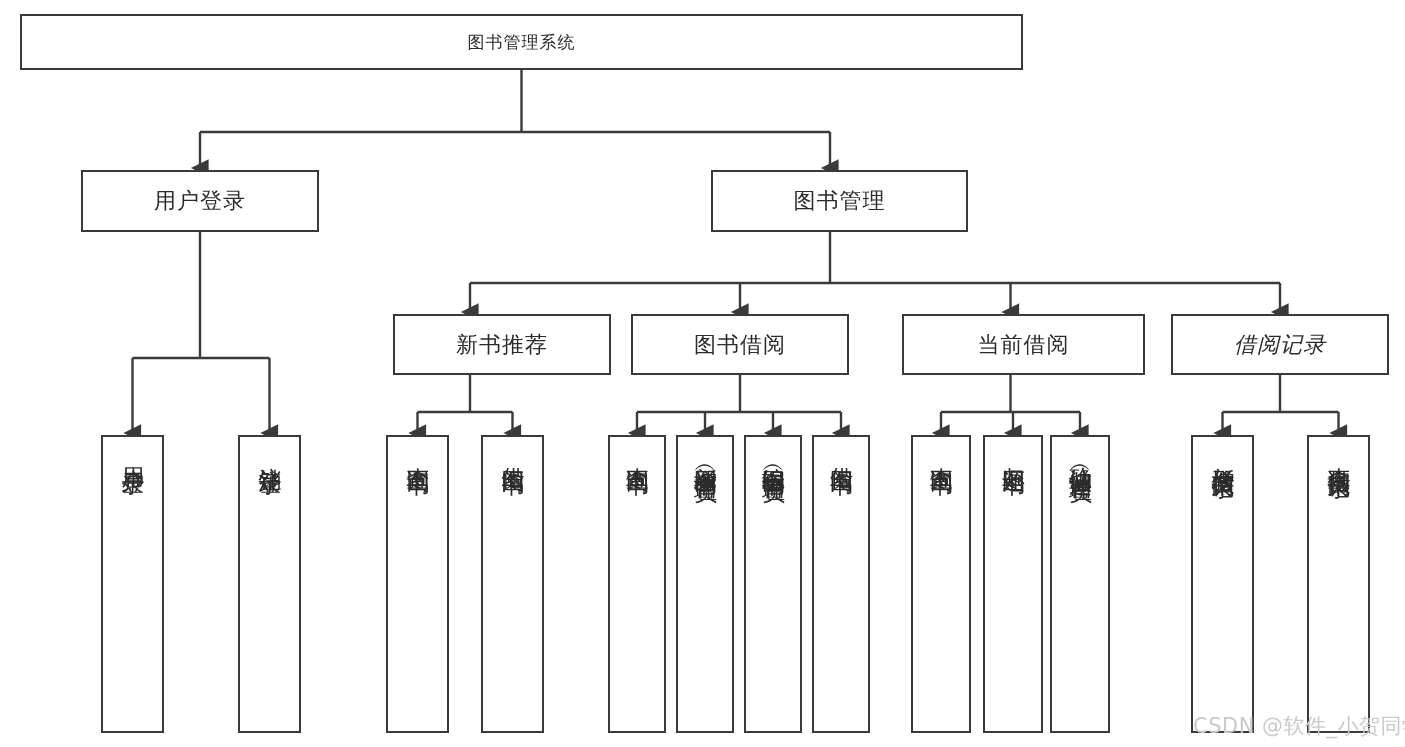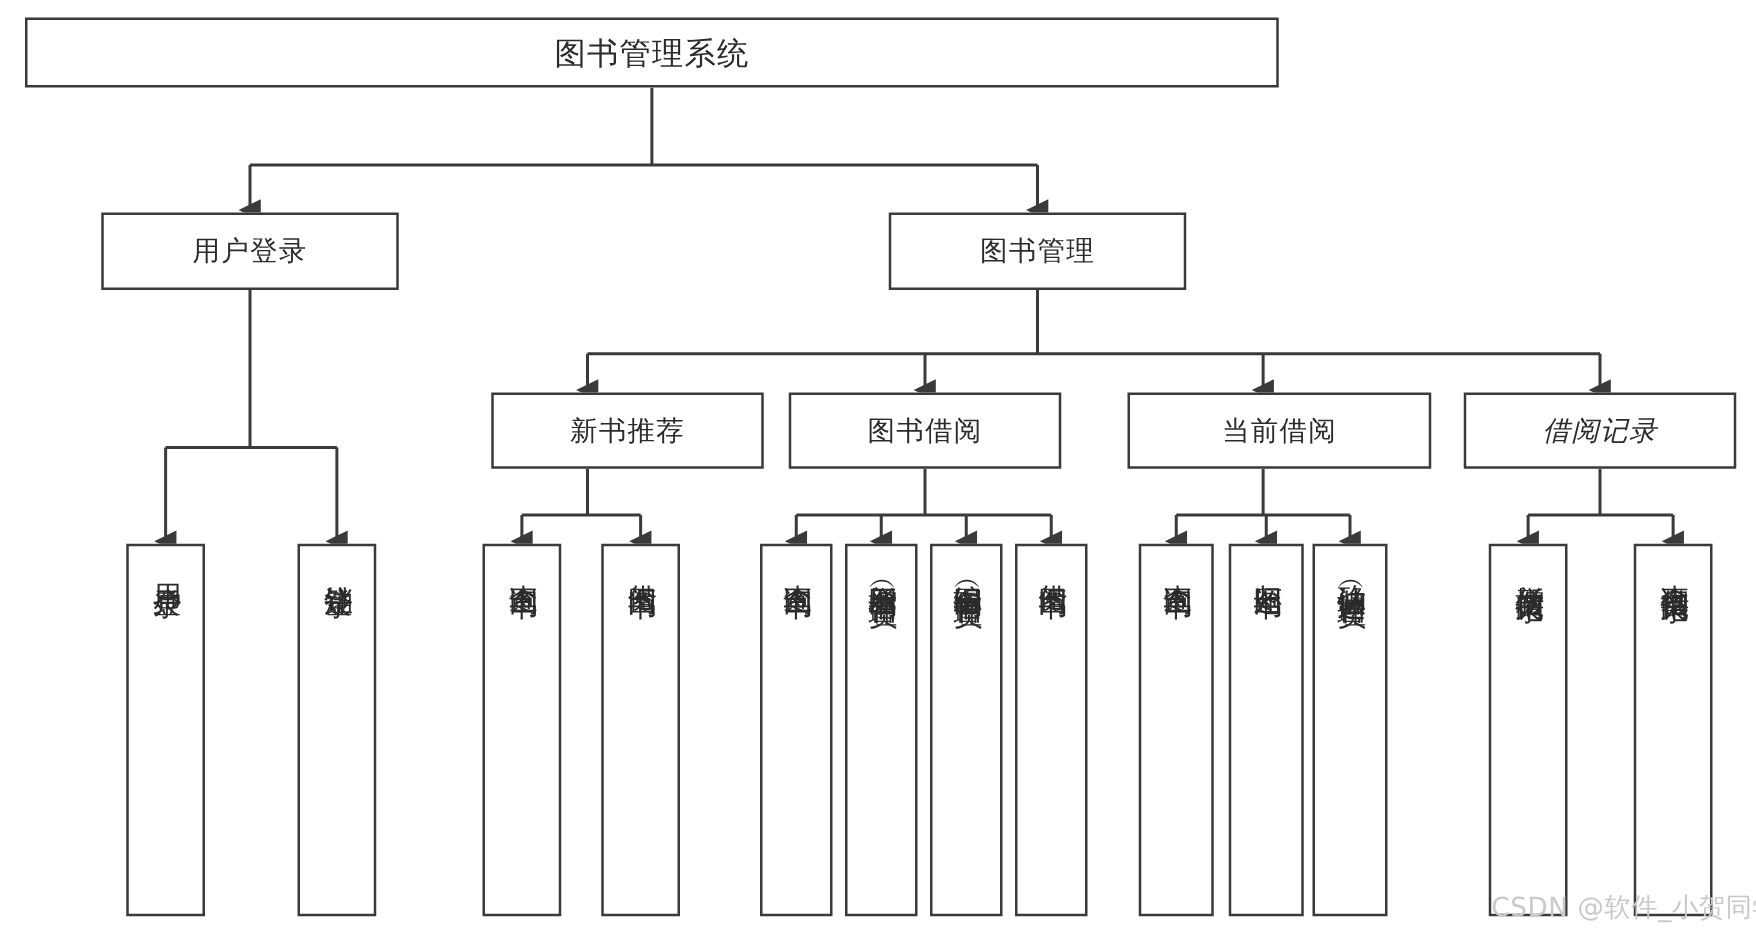--- a/index.html
+++ b/index.html
@@ -35,21 +35,21 @@
     justify-content: center;
     color: #2b2b2b;
     z-index: 2;
   }
   .node-label {
     display: block;
     white-space: nowrap;
     letter-spacing: 1px;
   }
   
-  .lvl-root { font-size: 25px; }
+  .lvl-root { font-size: 17px; }
   
   .lvl-mid { font-size: 22px; }
   
   .leaf .node-label {
     writing-mode: vertical-rl;
     text-orientation: upright;
     font-size: 23px;
     line-height: 1.12;
     letter-spacing: 2px;
     max-height: 268px;
@@ -116,21 +116,21 @@
       </g>
   </svg>
 
   <div id="nodes">
       <div class="node lvl-root" style="left: 20px; top: 14px; width: 1003px; height: 56px;">
         <span class="node-label">图书管理系统</span>
       </div>
       <div class="node lvl-mid" style="left: 81px; top: 170px; width: 238px; height: 62px;">
         <span class="node-label">用户登录</span>
       </div>
-      <div class="node lvl-mid" style="left: 711px; top: 170px; width: 238px; height: 62px;">
+      <div class="node lvl-mid" style="left: 711px; top: 170px; width: 257px; height: 62px;">
         <span class="node-label">图书管理</span>
       </div>
       <div class="node lvl-mid" style="left: 361px; top: 314px; width: 218px; height: 61px; margin-left: 32px;">
         <span class="node-label">新书推荐</span>
       </div>
       <div class="node lvl-mid" style="left: 631px; top: 314px; width: 218px; height: 61px; text-align: center;">
         <span class="node-label">图书借阅</span>
       </div>
       <div class="node lvl-mid" style="left: 902px; top: 314px; width: 243px; height: 61px; justify-content: center;">
         <span class="node-label">当前借阅</span>

